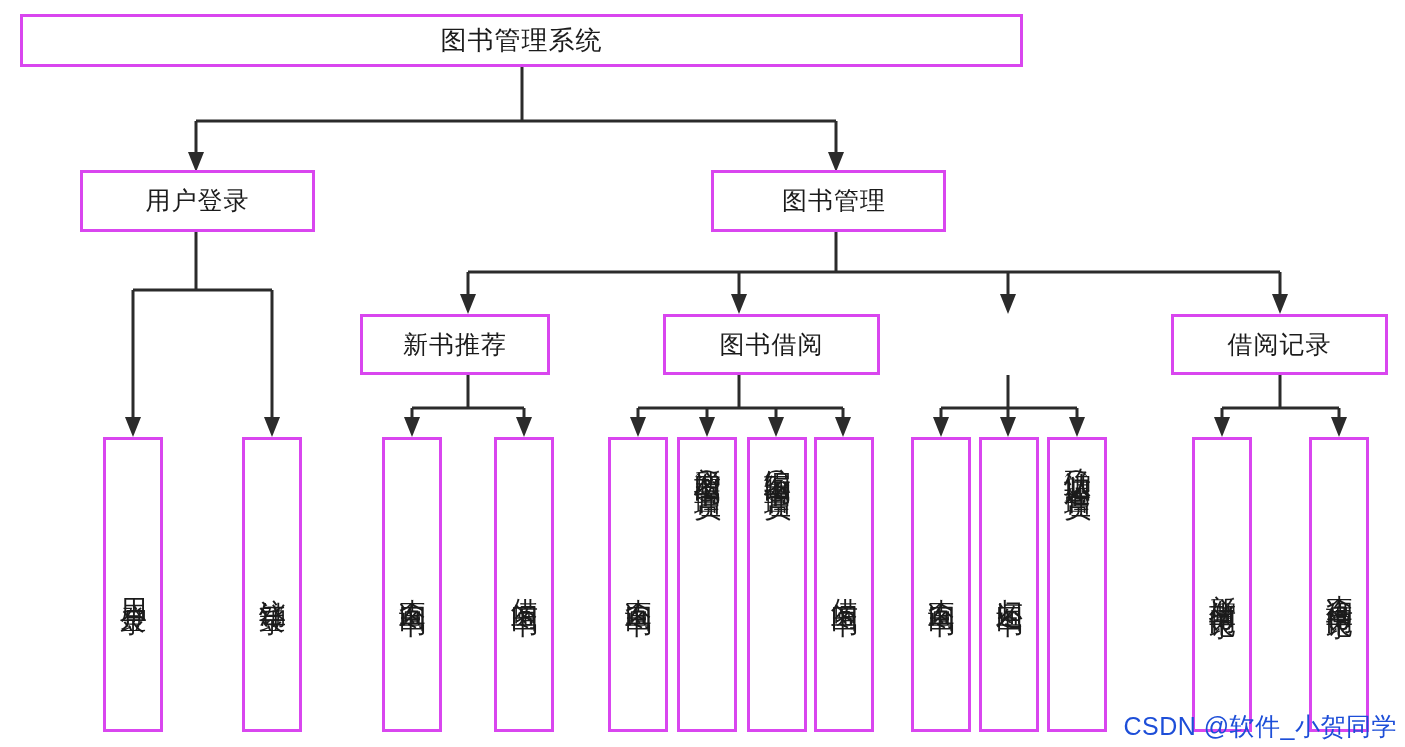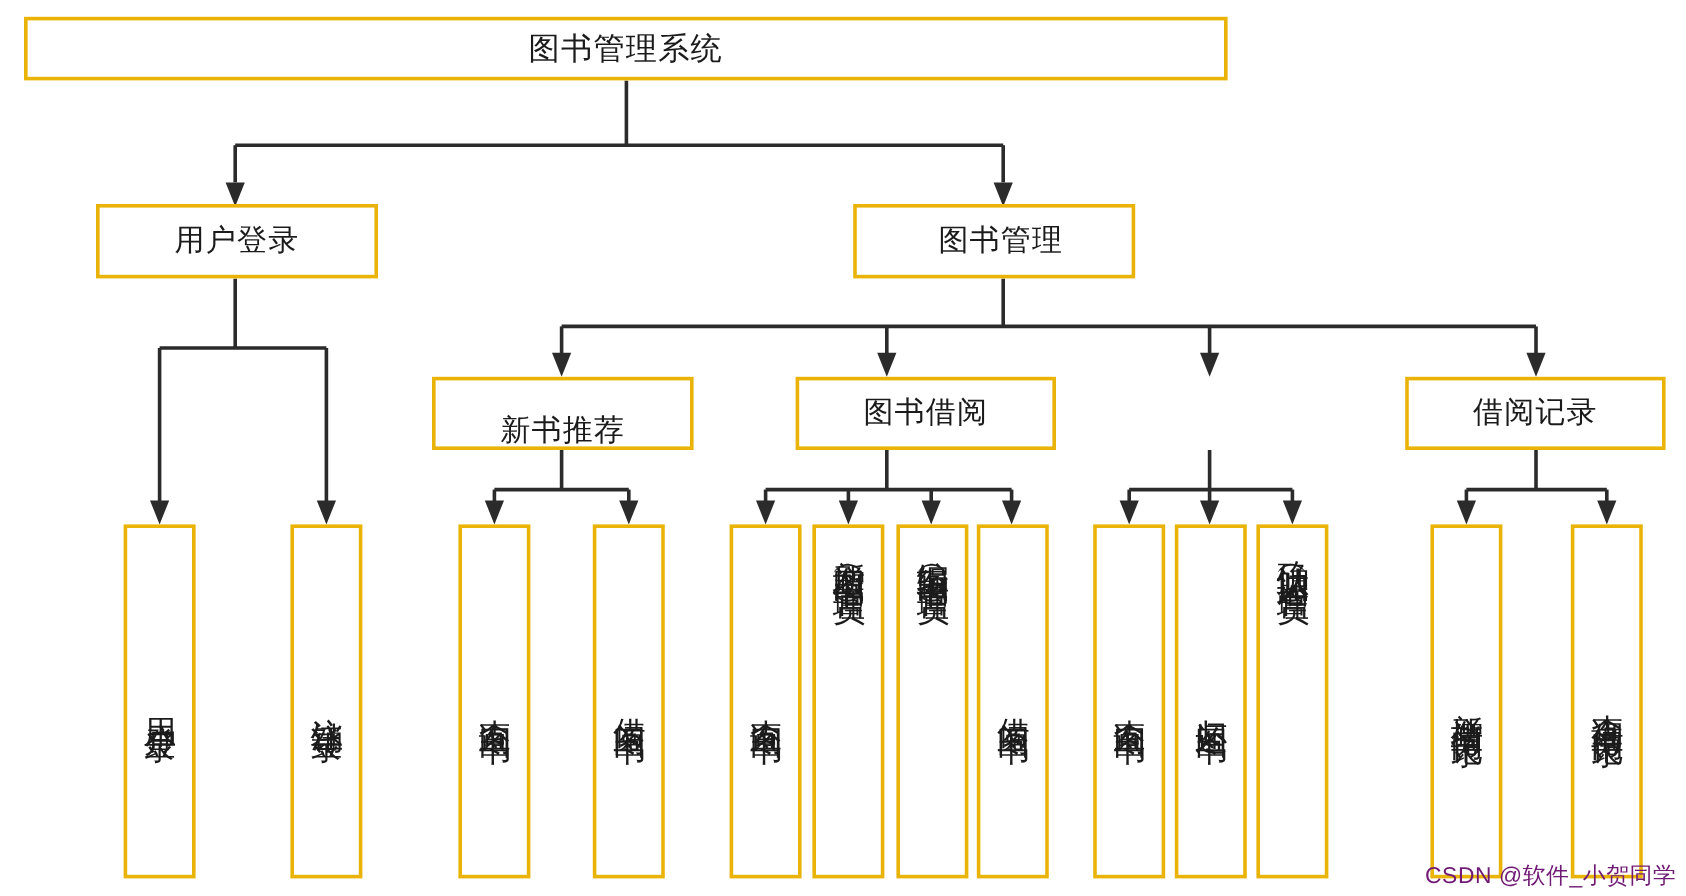--- a/index.html
+++ b/index.html
@@ -9,21 +9,21 @@
     font-family:"Liberation Sans","DejaVu Sans",sans-serif;
     overflow:hidden;
   }
   #stage{position:relative;width:1405px;height:747px;}
   svg.wires{position:absolute;left:0;top:0;width:1405px;height:747px;pointer-events:none;}
 
   .node{
     position:absolute;
     box-sizing:border-box;
     background:#ffffff;
-    border:3px solid #eab308;
+    border:3px solid #d946ef;
     display:flex;
     align-items:center;
     justify-content:center;
     color:#1b1b1b;
   }
   .node .lbl{
     display:block;
     text-align:center;
     line-height:1.02;
     white-space:pre-line;
@@ -47,22 +47,22 @@
     letter-spacing:4px;
     height:auto;
   }
   
   .v-node.center{align-items:center;padding-top:0;}
 
   .watermark{
     position:absolute;
     right:8px;
     bottom:4px;
-    font-size:19px;
-    color:#701a75;
+    font-size:25px;
+    color:#1d4ed8;
     letter-spacing:0.5px;
     white-space:nowrap;
     font-family:"Liberation Sans","DejaVu Sans",sans-serif;
   }
 </style>
 </head>
 <body>
 
 <div id="stage">
 
@@ -151,21 +151,21 @@
   </div>
 
   <div class="node h-node" style="left:80px;top:170px;width:235px;height:62px;">
     <span class="lbl">用户登录</span>
   </div>
 
   <div class="node h-node" style="left:711px;top:170px;width:235px;height:62px;padding-left:11px;">
     <span class="lbl">图书管理</span>
   </div>
 
-  <div class="node h-node" style="left:360px;top:314px;width:218px;height:61px;align-items:flex-end;">
+  <div class="node h-node" style="left:360px;top:314px;width:190px;height:61px;">
     <span class="lbl">新书推荐</span>
   </div>
 
   <div class="node h-node" style="left:663px;top:314px;width:217px;height:61px;">
     <span class="lbl">图书借阅</span>
   </div>
 
 
   <div class="node h-node" style="left:1171px;top:314px;width:217px;height:61px;">
     <span class="lbl">借阅记录</span>

